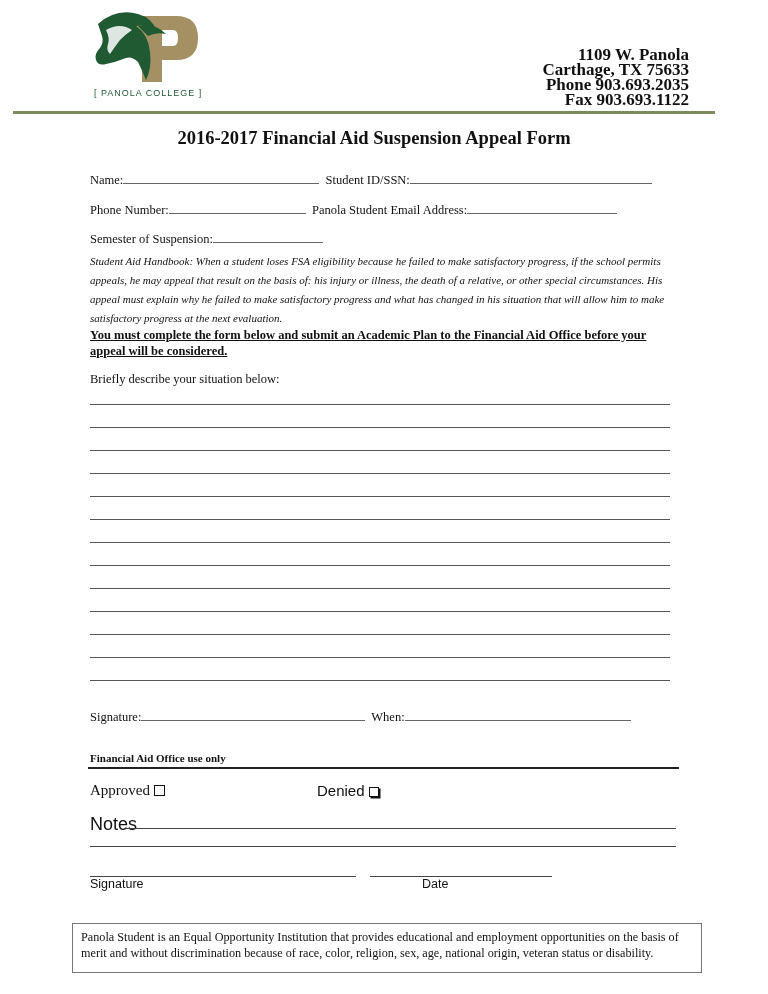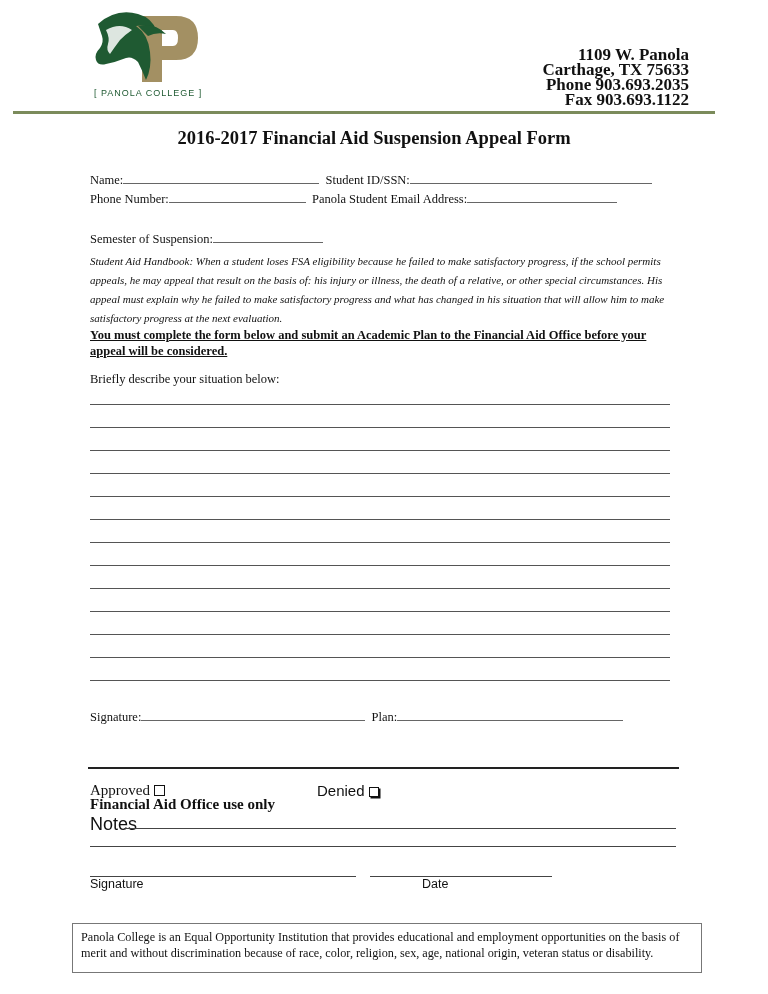--- a/index.html
+++ b/index.html
@@ -9,21 +9,21 @@
   .logo { left:76px; top:0; width:130px; height:104px; }
   .addr { right:79px; top:47px; text-align:right; font-weight:bold; font-size:17px; line-height:15px; }
   .hrule { left:13px; top:111px; width:702px; height:3px; background:#7b8b5b; }
   .title { left:0; width:748px; top:128px; text-align:center; font-weight:bold; font-size:18.5px; }
   .field-row { left:90px; font-size:12.5px; white-space:nowrap; }
   .blank { display:inline-block; border-bottom:1px solid #666; height:12px; vertical-align:baseline; margin-right:3px; }
   .handbook { left:90px; top:252px; width:590px; font-size:11px; font-weight:normal; font-style:italic; line-height:19px; }
   .mustdo { left:90px; top:328px; width:590px; font-size:12.5px; font-weight:bold; text-decoration:underline; line-height:15.6px; }
   .describe { left:90px; top:372px; font-size:12.5px; }
   .wline { left:90px; width:580px; height:0; border-top:1.5px solid #555; }
-  .office-title { left:90px; top:752px; font-size:15px; font-weight:bold;margin-top:44px; }
+  .office-title { left:90px; top:752px; font-size:11px; font-weight:bold; }
   .office-rule { left:88px; top:767px; width:591px; height:2px; background:#222; }
   .check { font-size:15px; }
   .sans { font-family:"Liberation Sans", "DejaVu Sans", sans-serif; }
   .box { display:inline-block; width:9px; height:9px; border:1.3px solid #111; margin-left:4px; vertical-align:-1px; }
   .box.shadow { box-shadow:1.5px 1.5px 0 #111; width:8px; height:8px; }
   .notes-label { left:90px; top:814px; font-size:18px; }
   .sig-line { height:0; border-top:1.3px solid #444; }
   .sig-label { font-size:12.5px; }
   .eo-box { left:72px; top:923px; width:630px; height:50px; border:1px solid #777; padding:5px 8px; box-sizing:border-box;
             font-size:12.2px; line-height:16px; }
@@ -52,21 +52,21 @@
 
 <div class="abs hrule"></div>
 
 <div class="abs title">2016-2017 Financial Aid Suspension Appeal Form</div>
 
 <div class="abs field-row" style="top:171px;">
   <span>Name:</span><span class="blank" style="width:196px;"></span>
   <span>Student ID/SSN:</span><span class="blank" style="width:242px;"></span>
 </div>
 
-<div class="abs field-row" style="top:190px;font-family:Liberation Serif, serif;">
+<div class="abs field-row" style="top:201px;font-family:Liberation Serif, serif;">
   <span>Phone Number:</span><span class="blank" style="width:137px;"></span>
   <span>Panola Student Email Address:</span><span class="blank" style="width:150px;"></span>
 </div>
 
 <div class="abs field-row" style="top:230px;">
   <span>Semester of Suspension:</span><span class="blank" style="width:110px;"></span>
 </div>
 
 <div class="abs handbook">Student Aid Handbook:  When a student loses FSA eligibility because he failed to make satisfactory progress, if the school permits appeals, he may appeal that result on the basis of: his injury or illness, the death of a relative, or other special circumstances. His appeal must explain why he failed to make satisfactory progress and what has changed in his situation that will allow him to make satisfactory progress at the next evaluation.</div>
 
@@ -83,21 +83,21 @@
 <div class="abs wline" style="top:542px;"></div>
 <div class="abs wline" style="top:565px;"></div>
 <div class="abs wline" style="top:588px;"></div>
 <div class="abs wline" style="top:611px;"></div>
 <div class="abs wline" style="top:634px;"></div>
 <div class="abs wline" style="top:657px;"></div>
 <div class="abs wline" style="top:680px;"></div>
 
 <div class="abs field-row" style="top:708px;">
   <span>Signature:</span><span class="blank" style="width:224px;"></span>
-  <span>Plan:</span><span class="blank" style="width:226px;"></span>
+  <span>When:</span><span class="blank" style="width:226px;"></span>
 </div>
 
 <div class="abs office-title">Financial Aid Office use only</div>
 <div class="abs office-rule"></div>
 
 <div class="abs check" style="left:90px; top:782px;">
   <span>Approved</span><span class="box"></span>
 </div>
 <div class="abs check sans" style="left:317px; top:782px;">
   <span>Denied</span><span class="box shadow"></span>
@@ -106,14 +106,14 @@
 <div class="abs notes-label sans">Notes</div>
 <div class="abs sig-line" style="left:124px; top:828px; width:552px;"></div>
 <div class="abs sig-line" style="left:90px; top:846px; width:586px;"></div>
 
 <div class="abs sig-line" style="left:90px; top:876px; width:266px;"></div>
 <div class="abs sig-line" style="left:370px; top:876px; width:182px;"></div>
 <div class="abs sig-label sans" style="left:90px; top:877px;text-align:center;">Signature</div>
 <div class="abs sig-label sans" style="left:422px; top:877px;">Date</div>
 
 <div class="abs eo-box">
-  <span>Panola College is an Equal Opportunity Institution that provides educational and employment opportunities on the basis of merit and without discrimination because of race, color, religion, sex, age, national origin, veteran status or disability.</span>
+  <span>Panola Student is an Equal Opportunity Institution that provides educational and employment opportunities on the basis of merit and without discrimination because of race, color, religion, sex, age, national origin, veteran status or disability.</span>
 </div>
 
 </body></html>

